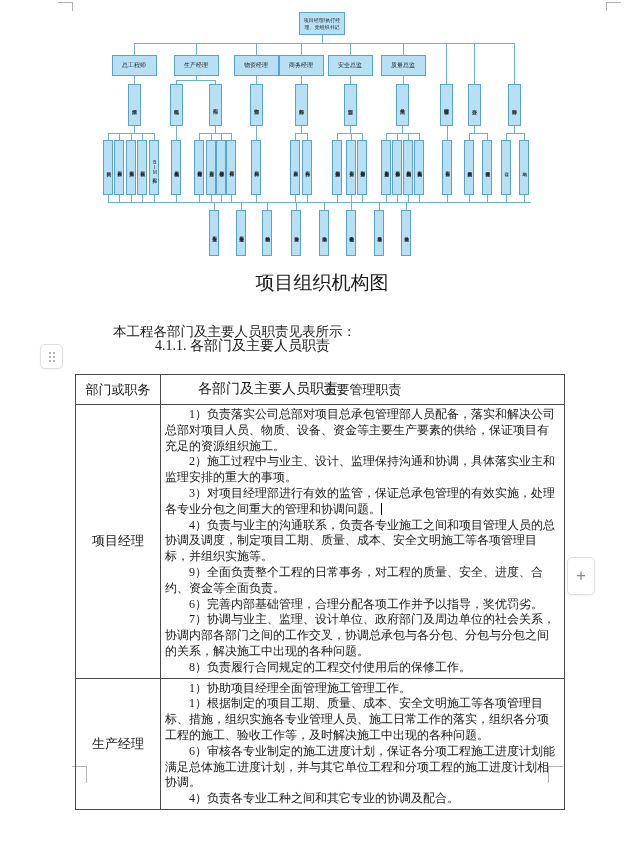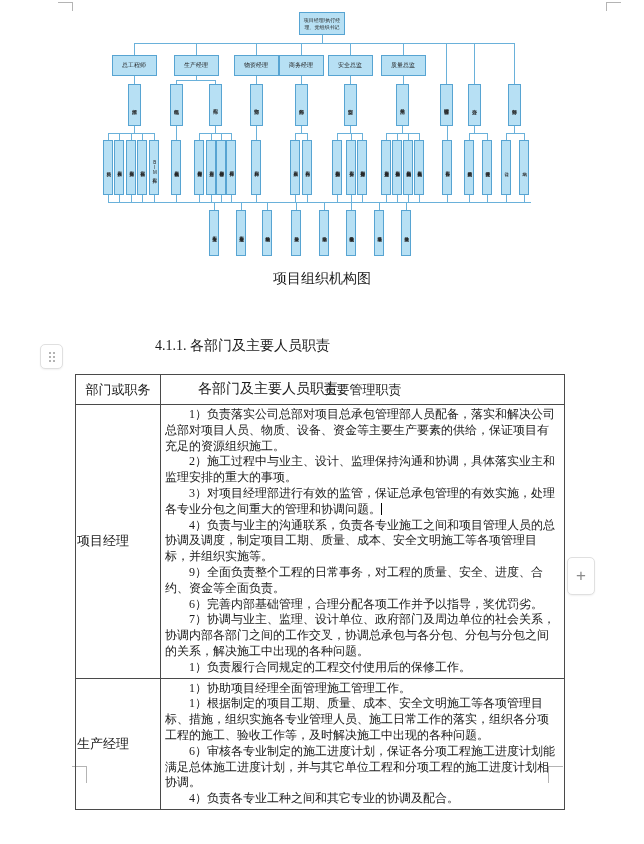--- a/index.html
+++ b/index.html
@@ -21,33 +21,33 @@
     display:flex;align-items:center;justify-content:center;text-align:center;
     color:#222;font-family:"Liberation Sans","DejaVu Sans",sans-serif;overflow:hidden;
   }
   .obox.h{font-size:6px;line-height:7px;}
   .obox.root{font-size:5px;line-height:6.5px;padding:1px;}
   .obox.v{writing-mode:vertical-rl;text-orientation:upright;font-size:5px;line-height:1;letter-spacing:0;}
   .obox.v4{font-size:4.5px;}
   .cl{position:absolute;background:#6ab1da;}
 
   
-  .caption{position:absolute;left:0;top:270px;width:644px;text-align:center;font-size:14px;font-family:Liberation Serif, serif;}
+  .caption{position:absolute;left:0;top:270px;width:644px;text-align:center;font-size:19px;font-family:Liberation Serif, serif;}
   .heading{position:absolute;left:155px;top:297px;font-size:14px;margin-top:40px;}
   .intro{position:absolute;left:113px;top:323px;font-size:13.5px;}
   .tbl-title{position:absolute;left:0;top:348px;width:536px;text-align:center;font-size:14px;margin-top:32px;}
 
   
   table.duty{
     position:absolute;left:75px;top:374px;width:489px;border-collapse:collapse;table-layout:fixed;
   }
   table.duty th,table.duty td{border:1px solid #4a4a4a;vertical-align:middle;}
   table.duty th{font-weight:normal;font-size:13px;height:29px;text-align:center;padding:0;}
   col.c1{width:85px;} col.c2{width:404px;}
-  td.dept{font-size:13px;}
+  td.dept{text-align:center;font-size:13px;}
   td.duties{padding:2px 4px 2px 4px;vertical-align:top;}
   td.duties p{margin:0;text-indent:2em;font-size:12px;line-height:15.8px;}
   .text-cursor{display:inline-block;width:1px;height:12px;background:#000;vertical-align:-2px;}
 
   
   .float-btn{
     position:absolute;background:#fff;border:1px solid #e0e0e0;border-radius:5px;
     box-shadow:0 1px 2px rgba(0,0,0,0.06);display:flex;align-items:center;justify-content:center;
     cursor:pointer;
   }
@@ -208,20 +208,21 @@
       <div class="obox v v4" style="left: 262px; top: 210px; width: 10px; height: 46px;">钢结构专业队</div>
       <div class="obox v v4" style="left: 291px; top: 210px; width: 10px; height: 46px;">外架专业队</div>
       <div class="obox v v4" style="left: 319px; top: 210px; width: 10px; height: 46px;">防水专业队</div>
       <div class="obox v v4" style="left: 346px; top: 210px; width: 10px; height: 46px;">机电安装专业队</div>
       <div class="obox v v4" style="left: 374px; top: 210px; width: 10px; height: 46px;">幕墙专业队</div>
       <div class="obox v v4" style="left: 401px; top: 210px; width: 10px; height: 46px;">其他专业队</div>
     </div>
 
   <div class="caption">项目组织机构图</div>
   <div class="heading">4.1.1. 各部门及主要人员职责</div>
+  <div class="intro">本工程各部门及主要人员职责见表所示：</div>
   <div class="tbl-title">各部门及主要人员职责</div>
 
   <table class="duty">
     <colgroup>
         <col class="c1">
         <col class="c2">
       </colgroup>
     <thead>
       <tr>
         <th>部门或职务</th>
@@ -232,21 +233,21 @@
         <tr>
           <td class="dept">项目经理</td>
           <td class="duties">
             <p>1）负责落实公司总部对项目总承包管理部人员配备，落实和解决公司总部对项目人员、物质、设备、资金等主要生产要素的供给，保证项目有充足的资源组织施工。</p>
             <p>2）施工过程中与业主、设计、监理保持沟通和协调，具体落实业主和监理安排的重大的事项。</p>
             <p>3）对项目经理部进行有效的监管，保证总承包管理的有效实施，处理各专业分包之间重大的管理和协调问题。<span class="text-cursor"></span></p>
             <p>4）负责与业主的沟通联系，负责各专业施工之间和项目管理人员的总协调及调度，制定项目工期、质量、成本、安全文明施工等各项管理目标，并组织实施等。</p>
             <p>9）全面负责整个工程的日常事务，对工程的质量、安全、进度、合约、资金等全面负责。</p>
             <p>6）完善内部基础管理，合理分配各项工作并予以指导，奖优罚劣。</p>
             <p>7）协调与业主、监理、设计单位、政府部门及周边单位的社会关系，协调内部各部门之间的工作交叉，协调总承包与各分包、分包与分包之间的关系，解决施工中出现的各种问题。</p>
-            <p>1）负责履行合同规定的工程交付使用后的保修工作。</p>
+            <p>8）负责履行合同规定的工程交付使用后的保修工作。</p>
           </td>
         </tr>
         <tr>
           <td class="dept">生产经理</td>
           <td class="duties">
             <p>1）协助项目经理全面管理施工管理工作。</p>
             <p>1）根据制定的项目工期、质量、成本、安全文明施工等各项管理目标、措施，组织实施各专业管理人员、施工日常工作的落实，组织各分项工程的施工、验收工作等，及时解决施工中出现的各种问题。</p>
             <p>6）审核各专业制定的施工进度计划，保证各分项工程施工进度计划能满足总体施工进度计划，并与其它单位工程和分项工程的施工进度计划相协调。</p>
             <p>4）负责各专业工种之间和其它专业的协调及配合。</p>
           </td>

